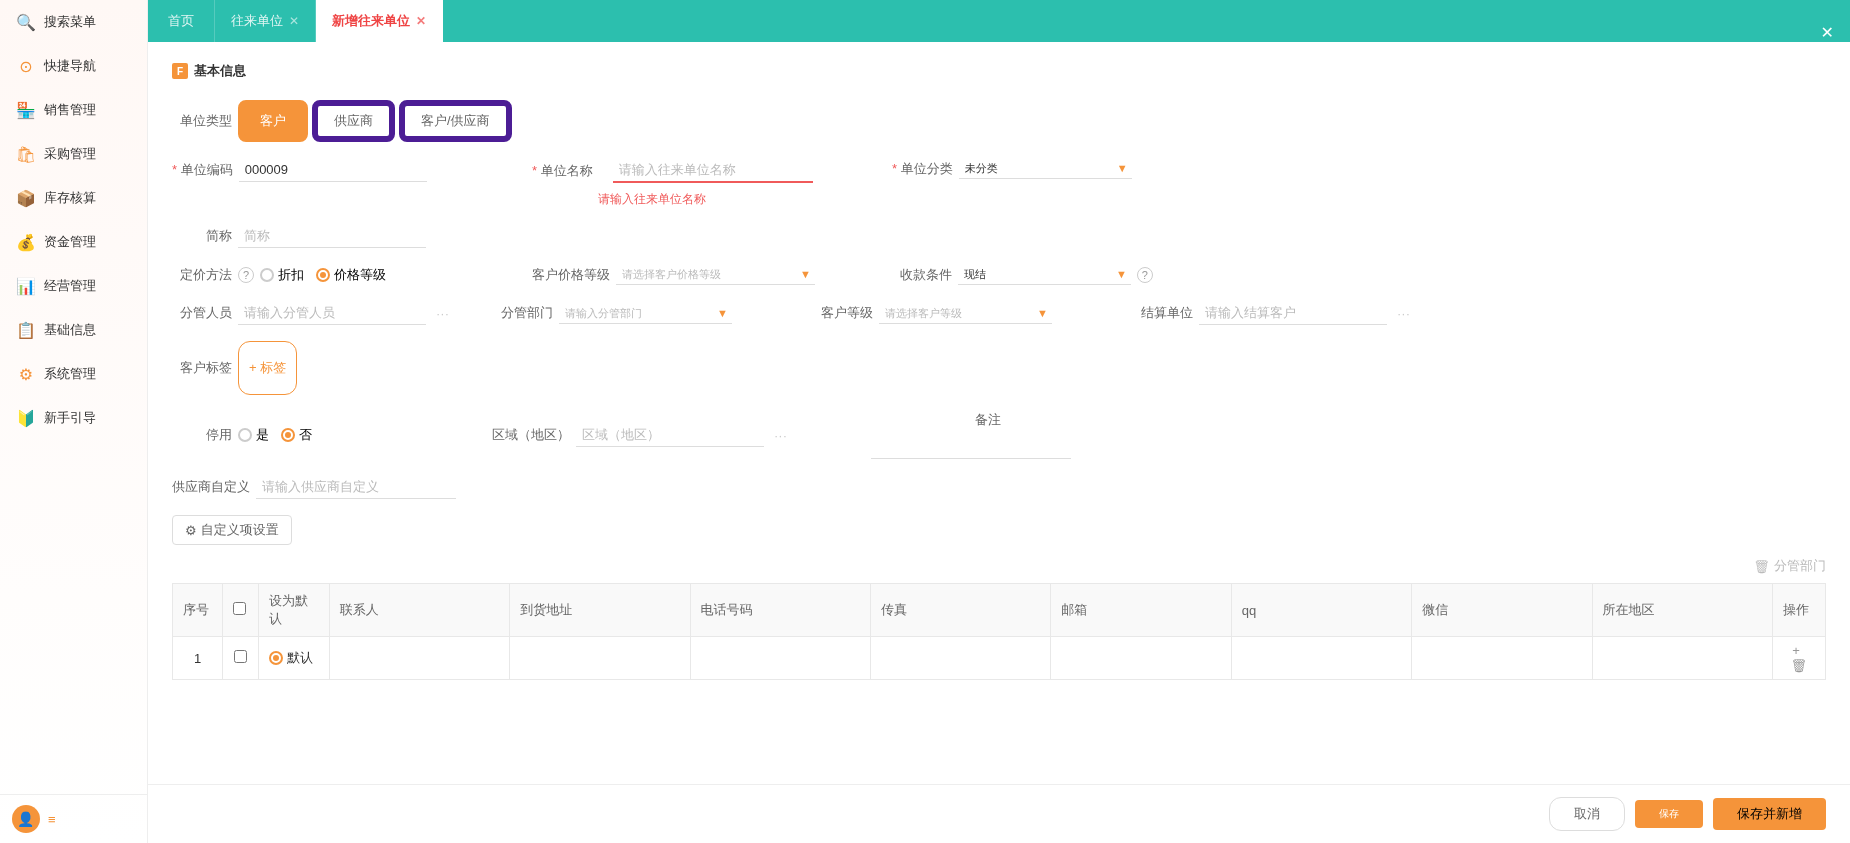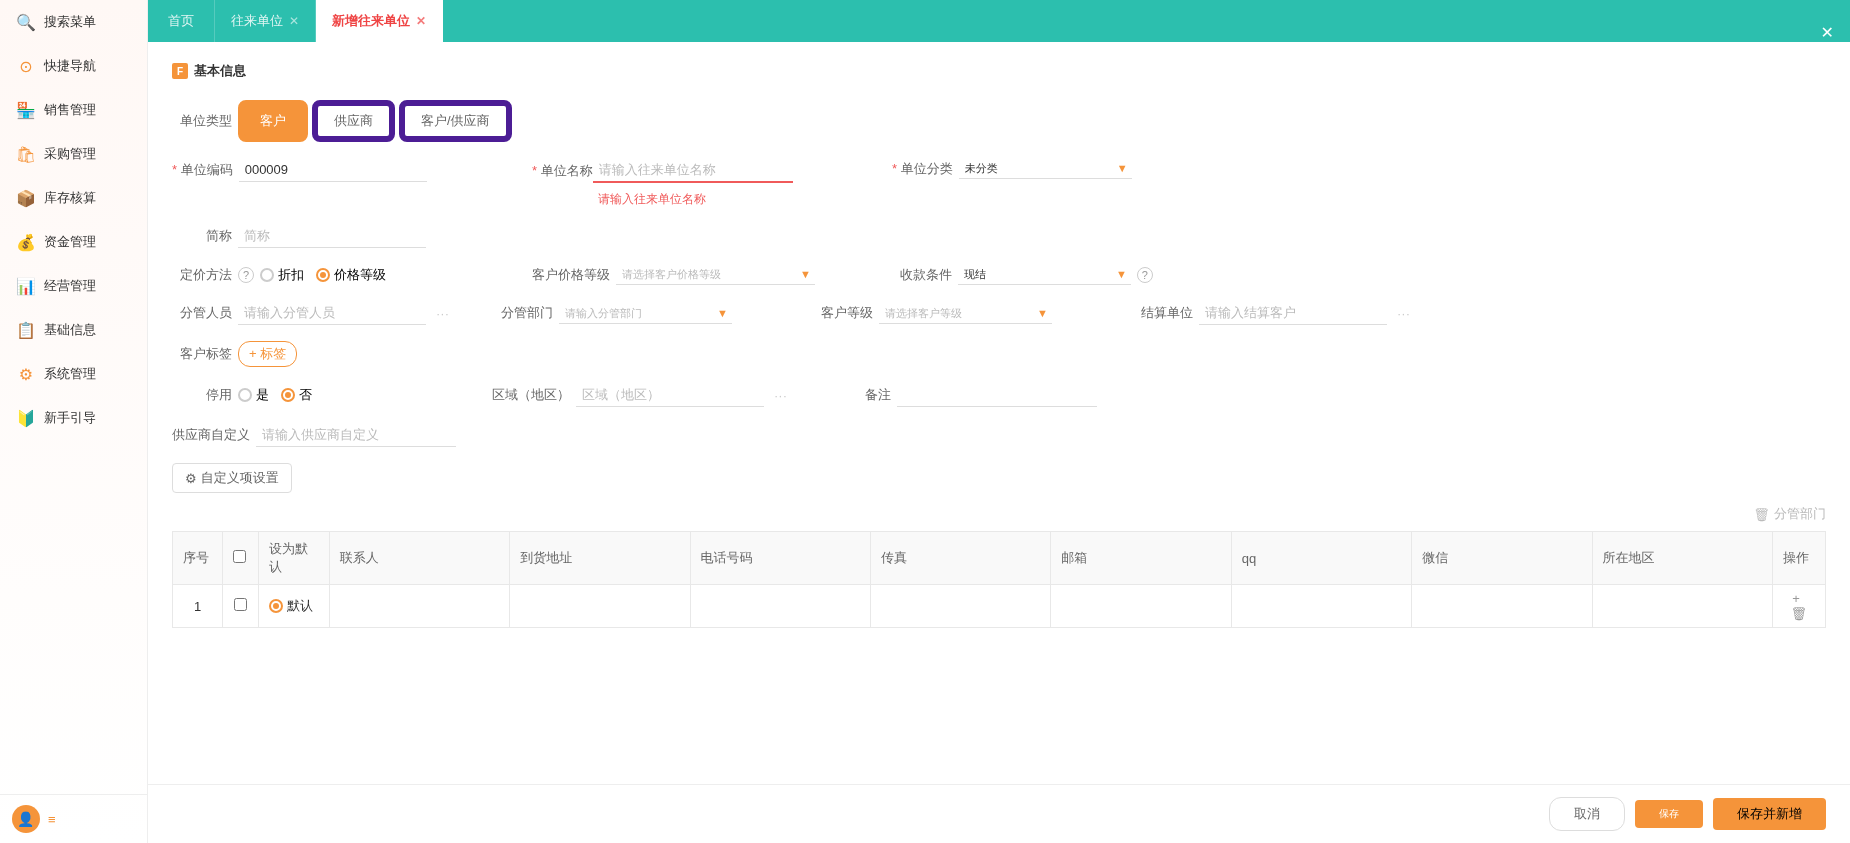--- a/index.html
+++ b/index.html
@@ -170,21 +170,21 @@
       border-radius: 50%;
       border: 2px solid #ccc;
       display: flex; align-items: center; justify-content: center;
     }
     .radio-circle.checked { border-color: #f5943a; }
     .radio-circle.checked::after { content: ''; width: 6px; height: 6px; background: #f5943a; border-radius: 50%; }
 
     .tag-btn {
       display: flex; gap: 4px;
       border: 1px solid #f5943a; border-radius: 12px;
-      padding: 3px 10px; cursor: pointer; color: #f5943a; font-size: 12px;
+      padding: 17px 10px; cursor: pointer; color: #f5943a; font-size: 12px;
     }
 
     .more-btn { color: #ccc; cursor: pointer; padding: 0 4px; }
 
     .custom-settings-btn {
       display: flex; align-items: center; gap: 4px;
       border: 1px solid #ddd; border-radius: 4px;
       padding: 5px 12px; cursor: pointer; color: #666; font-size: 13px;
       background: white;
       margin-bottom: 12px;
@@ -331,21 +331,21 @@
         </div>
       </div>
     </div>
 
     <div class="form-row">
       <div class="form-field" style="min-width:320px; margin-right:40px;">
         <span class="form-label required">单位编码</span>
         <input type="text" class="form-input" value="000009" style="">
       </div>
       <div class="form-field" style="min-width:320px; margin-right:40px; flex-direction:column; align-items:flex-start;">
-        <div style="display:flex; align-items:center; gap:0;">
+        <div style="display:flex; align-items:center; gap:20px;">
           <span class="form-label required">单位名称</span>
           <input type="text" class="form-input error" style="min-width: 200px;" placeholder="请输入往来单位名称">
         </div>
         <span class="error-msg" style="margin-left:66px;">请输入往来单位名称</span>
       </div>
       <div class="form-field">
         <span class="form-label required">单位分类</span>
         <div class="form-select-wrapper">
           <input type="text" value="未分类" style="min-width: 140px;">
           <span class="form-select-arrow">▼</span>
@@ -440,21 +440,21 @@
             <div class="radio-circle checked"></div>
             <span>否</span>
           </label>
         </div>
       </div>
       <div class="form-field" style="min-width:280px; margin-right:40px;">
         <span class="form-label">区域（地区）</span>
         <input type="text" class="form-input" style="min-width: 140px;" placeholder="区域（地区）">
         <span class="more-btn">···</span>
       </div>
-      <div class="form-field" style="min-width:280px;">
+      <div class="form-field" style="min-width:280px;flex-direction:column;">
         <span class="form-label">备注</span>
         <input type="text" class="form-input" style="min-width: 200px;">
       </div>
     </div>
 
     <div class="form-row">
       <div class="form-field" style="min-width:320px;">
         <span class="form-label">供应商自定义</span>
         <input type="text" class="form-input" style="min-width: 200px;" placeholder="请输入供应商自定义">
       </div>

